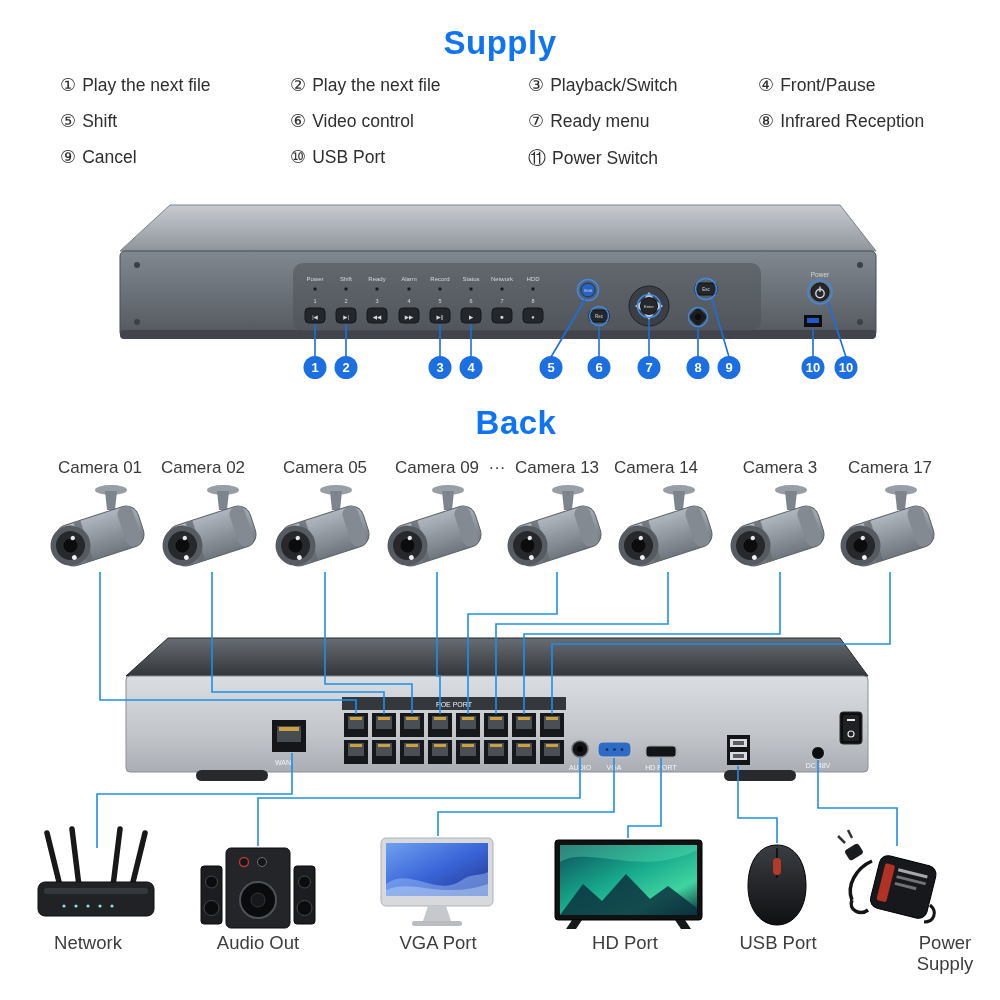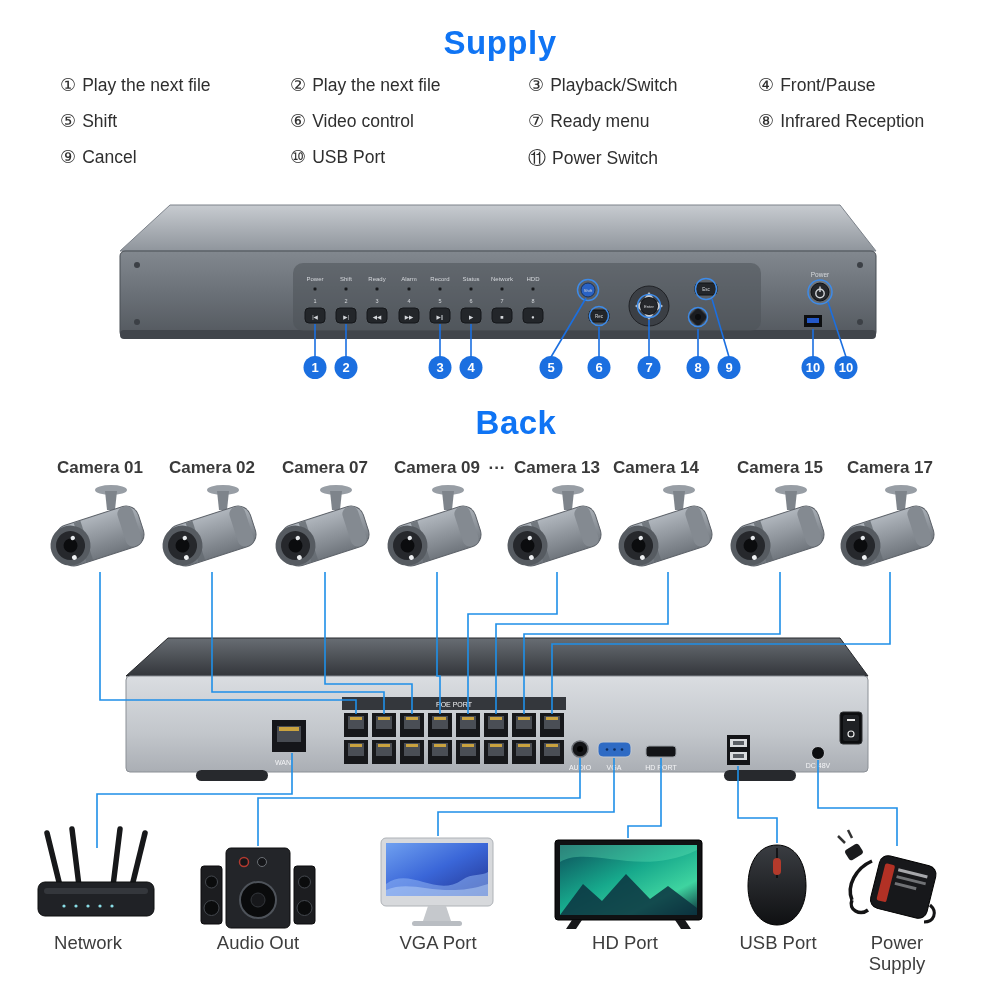--- a/index.html
+++ b/index.html
@@ -8,27 +8,27 @@
   #art{position:absolute;left:0;top:0;}
   .title{position:absolute;width:100%;text-align:center;font-size:33px;font-weight:800;
          color:#0f74f4;letter-spacing:.5px;}
   .front-title{top:24px;}
   .back-title{top:404px;padding-left:16px;}
   .legend{position:absolute;left:60px;top:74px;width:940px;display:grid;
           grid-template-columns:230px 238px 230px 242px;row-gap:14px;
           font-size:17.5px;color:#2f2f2f;}
   .li{display:flex;gap:6px;align-items:baseline;white-space:nowrap;}
   .li .n{font-size:18px;}
-  .cam-label{position:absolute;top:458px;transform:translateX(-50%);font-size:17px;color:#3a3a3a;white-space:nowrap;font-weight:bold;}
+  .cam-label{position:absolute;top:458px;transform:translateX(-50%);font-size:17px;color:#3a3a3a;white-space:nowrap;}
   .callout{position:absolute;top:356px;width:23px;height:23px;border-radius:50%;background:#1b6fe0;
            color:#fff;font-size:13px;font-weight:bold;display:flex;align-items:center;justify-content:center;
            transform:translateX(-50%);}
   .dev-label{position:absolute;top:932px;transform:translateX(-50%);font-size:18.5px;color:#3d3d3d;
              text-align:center;width:120px;line-height:1.15;}
-  .dev-label.narrow{width:70px;}
+  .dev-label.narrow{width:70px;margin-left:48px;}
   
   text{font-family:"Liberation Sans","DejaVu Sans",sans-serif;}
   .pt{fill:#d5d8dc;text-anchor:middle;}
   .wt{fill:#f4f5f7;text-anchor:middle;font-size:7px;}
   .f6{font-size:6px;} .f55{font-size:5.5px;} .f45{font-size:4.5px;} .f4{font-size:4.2px;} .f65{font-size:6.5px;}
 </style>
 </head>
 <body>
 
 <div id="stage">
@@ -469,27 +469,27 @@
 <div class="callout" style="left:599px">6</div>
 <div class="callout" style="left:649px">7</div>
 <div class="callout" style="left:698px">8</div>
 <div class="callout" style="left:729px">9</div>
 <div class="callout" style="left:813px">10</div>
 <div class="callout" style="left:846px">10</div>
 
 <div class="title back-title">Back</div>
 
 <div class="cam-label" style="left:100px">Camera 01</div>
-<div class="cam-label" style="left:212px">Camera 02</div>
-<div class="cam-label" style="left:325px">Camera 07</div>
+<div class="cam-label" style="left:203px">Camera 02</div>
+<div class="cam-label" style="left:325px">Camera 05</div>
 <div class="cam-label" style="left:437px">Camera 09</div>
 <div class="cam-label" style="left:497px">···</div>
 <div class="cam-label" style="left:557px">Camera 13</div>
 <div class="cam-label" style="left:656px">Camera 14</div>
-<div class="cam-label" style="left:780px">Camera 15</div>
+<div class="cam-label" style="left:780px">Camera 3</div>
 <div class="cam-label" style="left:890px">Camera 17</div>
 
 <div class="dev-label" style="left:88px">Network</div>
 <div class="dev-label" style="left:258px">Audio Out</div>
 <div class="dev-label" style="left:438px">VGA Port</div>
 <div class="dev-label" style="left:625px">HD Port</div>
 <div class="dev-label" style="left:778px">USB Port</div>
 <div class="dev-label narrow" style="left:897px">Power Supply</div>
 
 </div>

